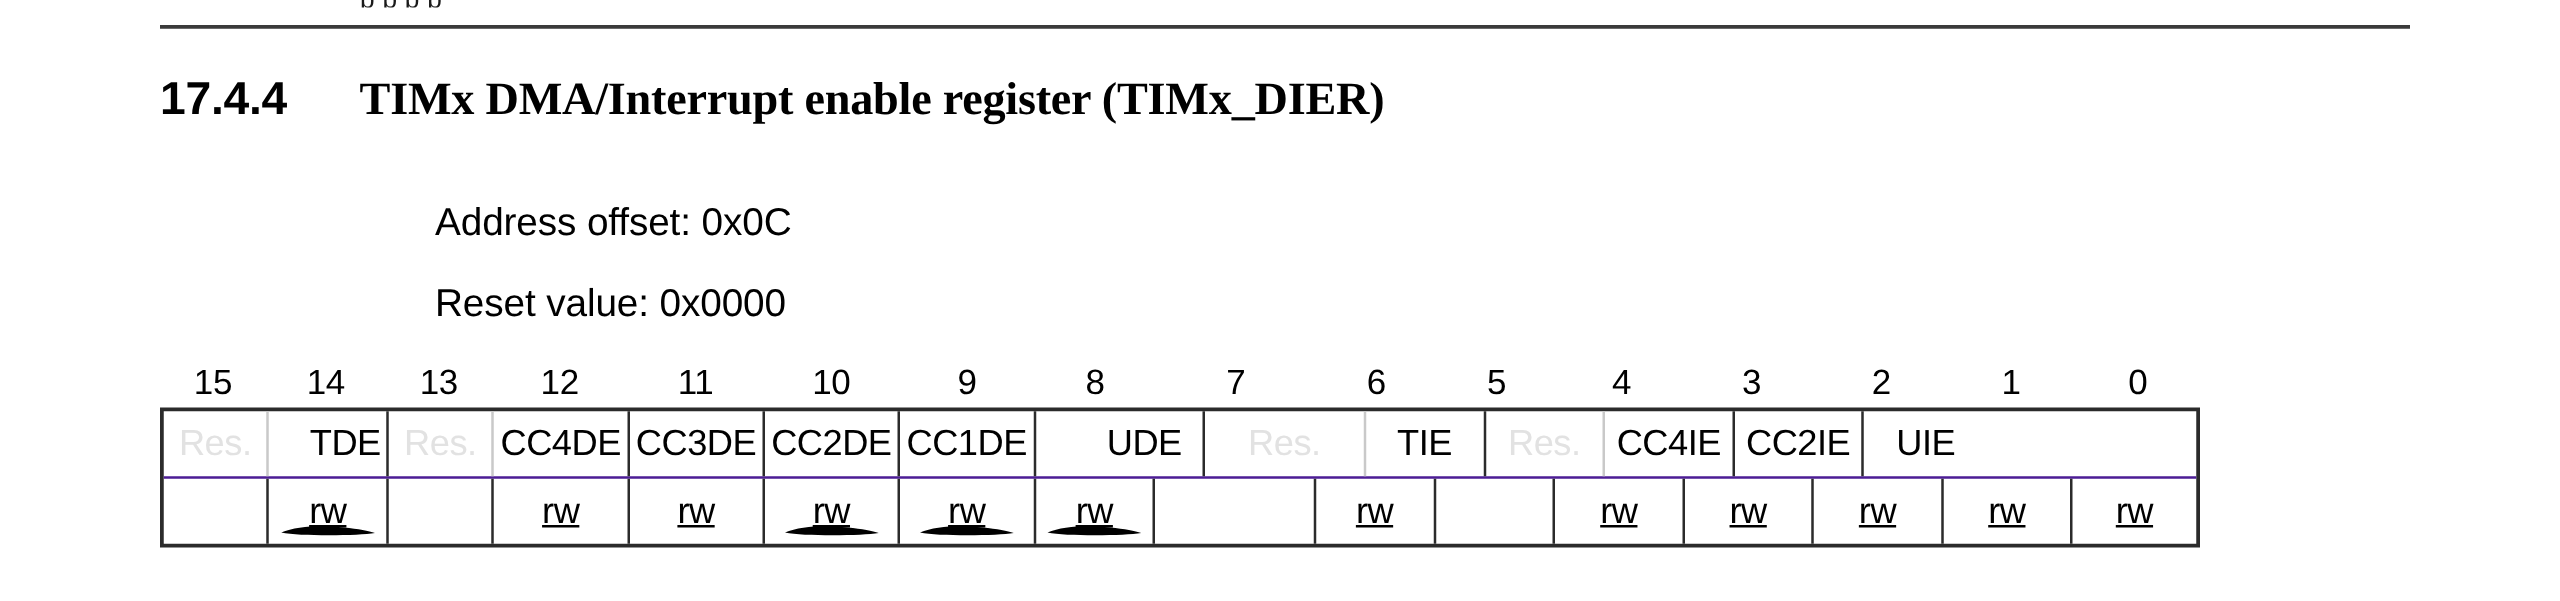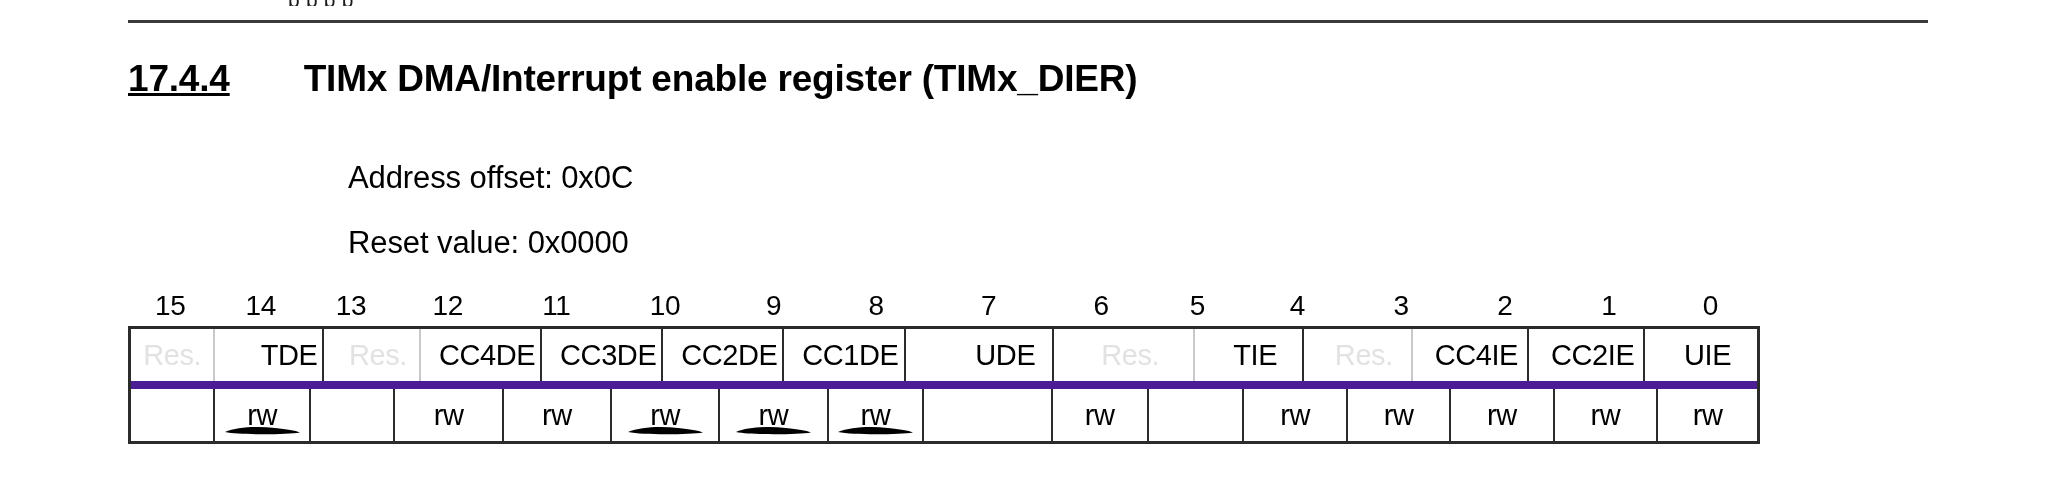--- a/index.html
+++ b/index.html
@@ -45,27 +45,27 @@
     left: 128px;
     top: 58px;
     display: flex;
     align-items: baseline;
     white-space: nowrap;
   }
   .heading-num {
     font-size: 37px;
     font-weight: bold;
     letter-spacing: -0.2px;
-    text-decoration: underline;
   }
   .heading-title {
     font-size: 37px;
     font-weight: bold;
-    margin-left: 74px;
+    margin-left: 58px;
     letter-spacing: -0.2px;
+    font-family: Liberation Serif, serif;
   }
 
   .subline {
     position: absolute;
     left: 348px;
     font-size: 31px;
     white-space: nowrap;
     letter-spacing: -0.1px;
   }
   .subline-1 { top: 160px; }
@@ -92,24 +92,23 @@
   }
 
   .table-body {
     width: 100%;
     border: 3px solid #2b2b2b;
     box-sizing: border-box;
   }
   .table-row {
     display: flex;
     width: 100%;
-    justify-content: space-between;
   }
   .table-row.field-row { height: 52px; }
-  .table-row.access-row { height: 52px; border-top: 8px solid #4c1d95; }
+  .table-row.access-row { height: 52px; border-top: 2px solid #4c1d95; text-decoration: underline; }
 
   .cell {
     box-sizing: border-box;
     border-right: 2px solid #2b2b2b;
     display: flex;
     align-items: center;
     justify-content: center;
     position: relative;
     font-size: 29px;
     letter-spacing: -0.4px;

